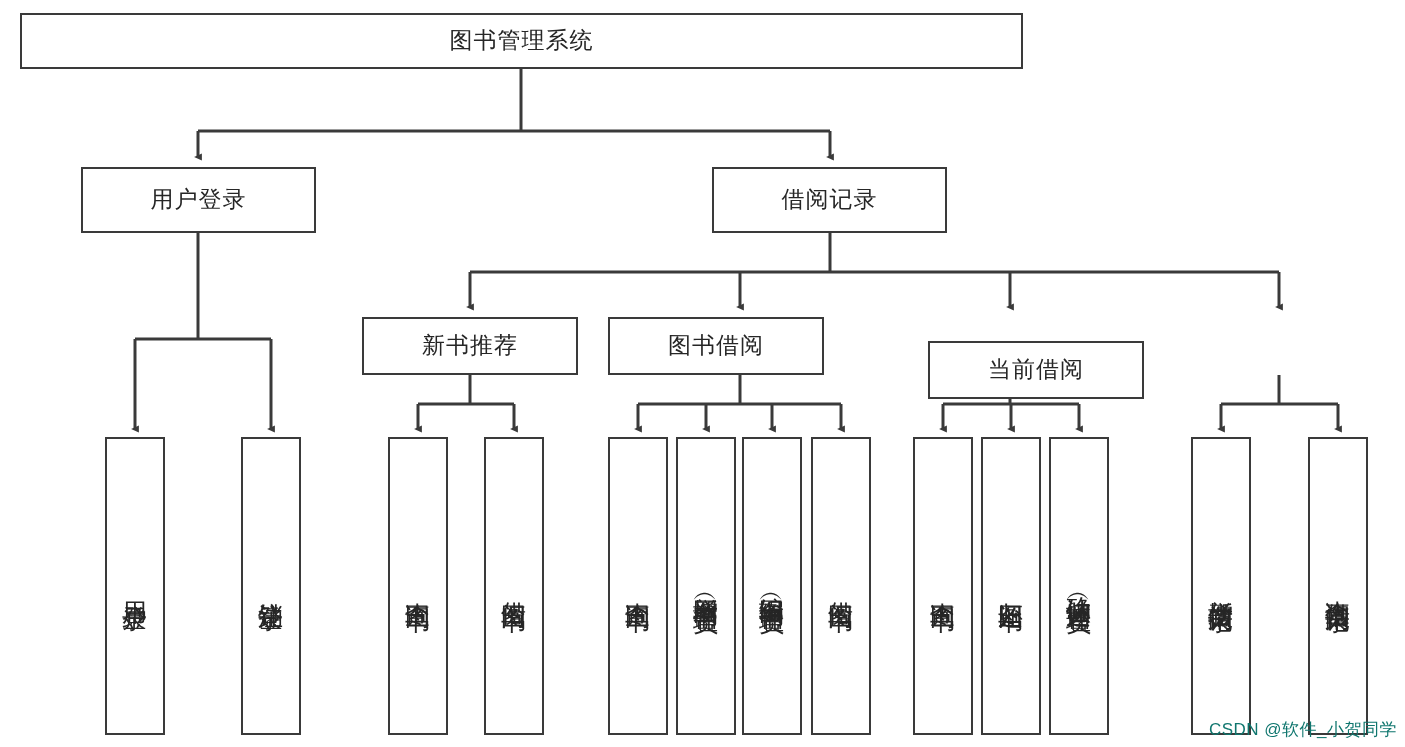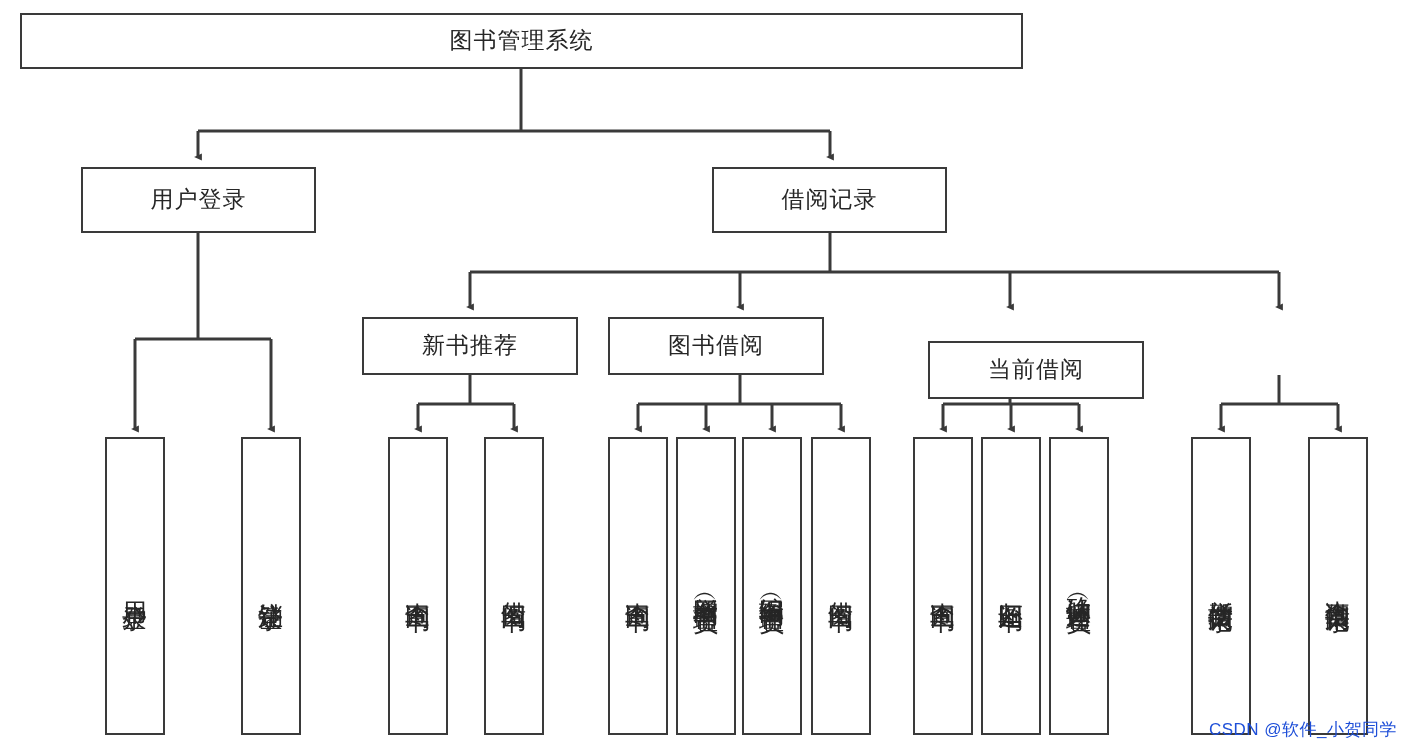--- a/index.html
+++ b/index.html
@@ -52,21 +52,21 @@
     font-size: 25px;
     line-height: 1.12;
     letter-spacing: 2px;
     white-space: nowrap;
   }
   #watermark {
     position: absolute;
     right: 8px;
     bottom: 6px;
     font-size: 17px;
-    color: #1d4ed8;
+    color: #0f766e;
     letter-spacing: 0.5px;
     white-space: nowrap;
     user-select: none;
   }
 </style>
 </head>
 <body>
 
 <div id="diagram-root">
 

